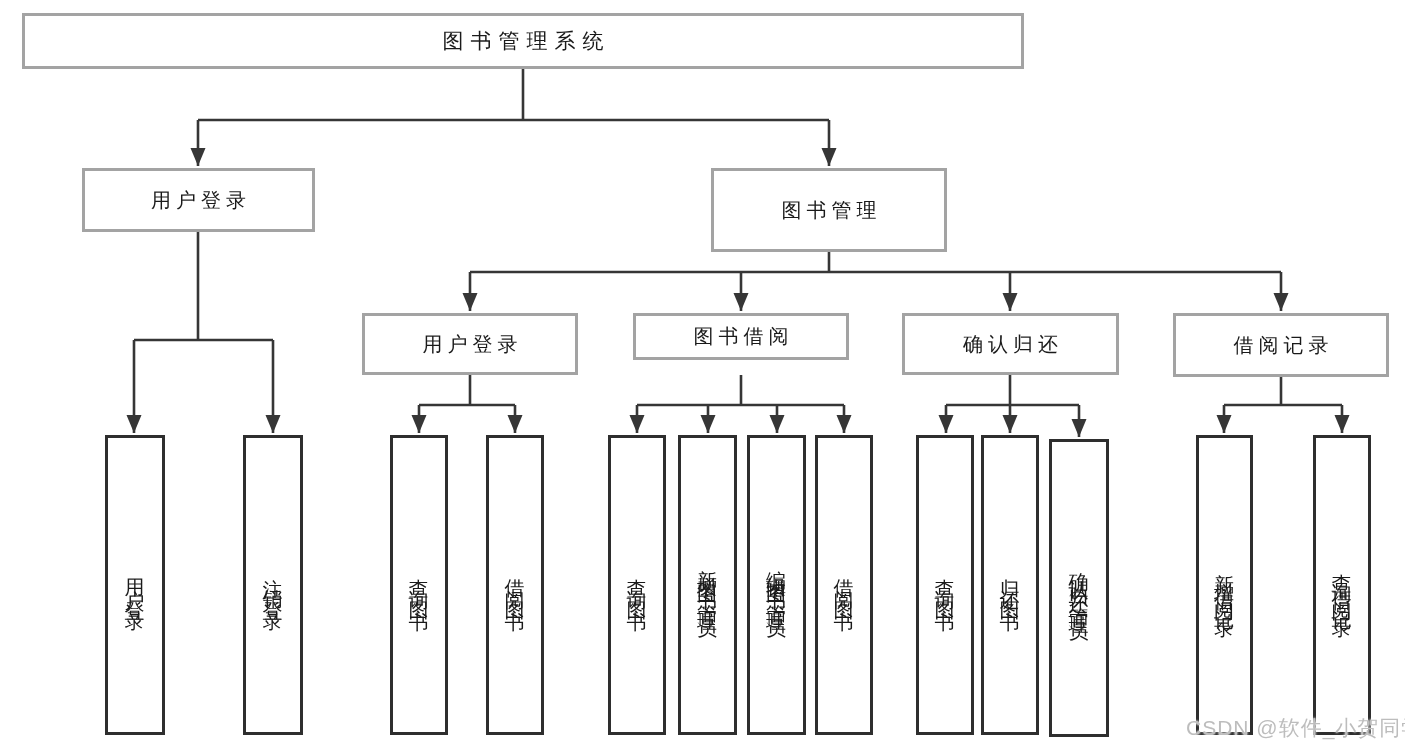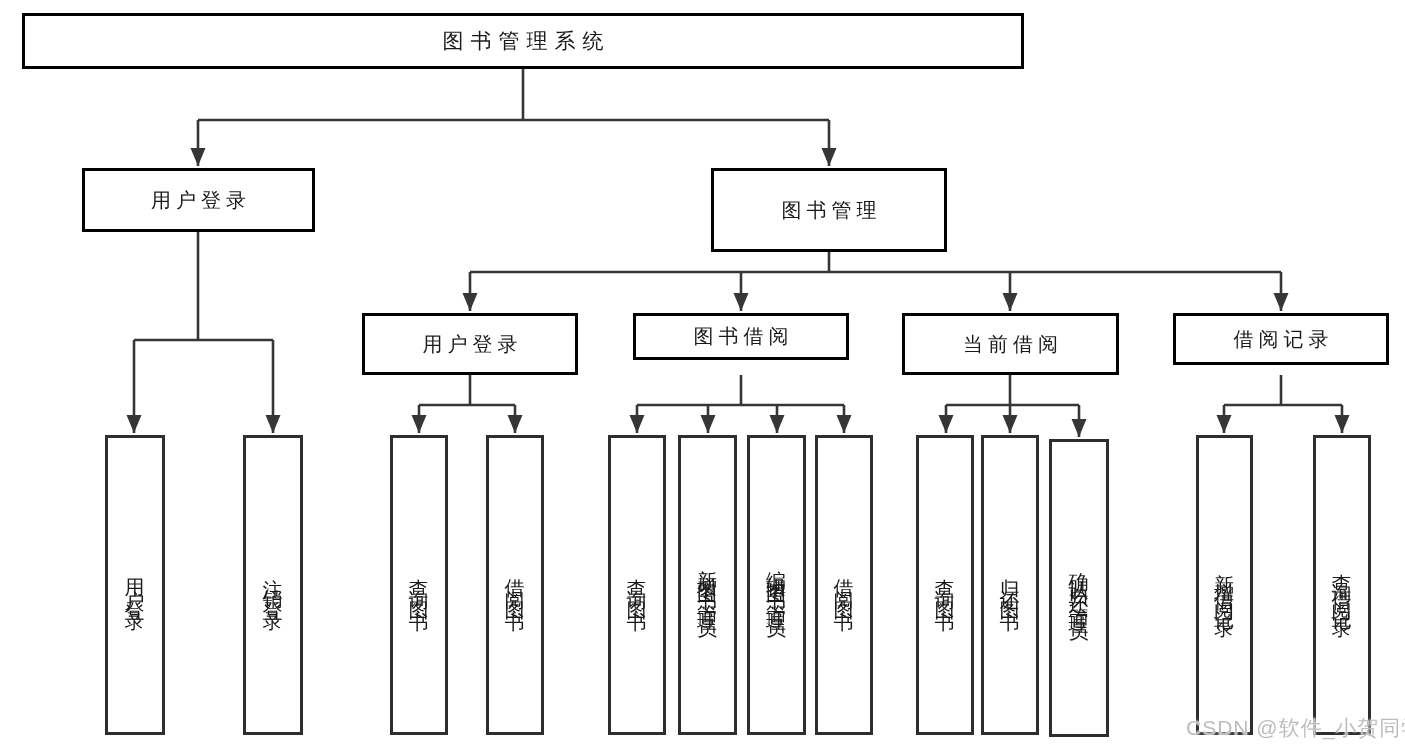--- a/index.html
+++ b/index.html
@@ -19,21 +19,21 @@
   }
   .wires .ln {
     stroke: #363636;
     stroke-width: 2.6;
     fill: none;
   }
   .wires .arw { marker-end: url(#arrowhead); }
   .box {
     position: absolute;
     box-sizing: border-box;
-    border: 3px solid #000000;
+    border: 3px solid #a3a3a3;
     background: #ffffff;
     display: flex;
     align-items: center;
     justify-content: center;
     font-size: 20px;
     letter-spacing: 5px;
     text-indent: 5px; 
     white-space: nowrap;
   }
   .box.root { font-size: 21px; letter-spacing: 7px; text-indent: 7px; }
@@ -117,22 +117,22 @@
     <line class="ln arw" x1="1342" y1="405" x2="1342" y2="433"></line>
   </svg>
 
   <div class="box root" style="left:22px; top:13px; width:1002px; height:56px;">图书管理系统</div>
 
   <div class="box" style="left:82px; top:168px; width:233px; height:64px;">用户登录</div>
   <div class="box" style="left:711px; top:168px; width:236px; height:84px;">图书管理</div>
 
   <div class="box" style="left:362px; top:313px; width:216px; height:62px;">用户登录</div>
   <div class="box" style="left:633px; top:313px; width:216px; height:47px;">图书借阅</div>
-  <div class="box" style="left:902px; top:313px; width:217px; height:62px;">当前借阅</div>
-  <div class="box" style="left:1173px; top:313px; width:216px; height:52px;">借阅记录</div>
+  <div class="box" style="left:902px; top:313px; width:217px; height:62px;">确认归还</div>
+  <div class="box" style="left:1173px; top:313px; width:216px; height:64px;">借阅记录</div>
 
   <div class="vbox" style="left:105px; top:435px; width:60px; height:300px;">用户登录</div>
   <div class="vbox" style="left:243px; top:435px; width:60px; height:300px;">注销登录</div>
 
   <div class="vbox" style="left:390px; top:435px; width:58px; height:300px;">查询图书</div>
   <div class="vbox" style="left:486px; top:435px; width:58px; height:300px;">借阅图书</div>
 
   <div class="vbox" style="left:608px; top:435px; width:58px; height:300px;">查询图书</div>
   <div class="vbox" style="left:678px; top:435px; width:59px; height:300px; letter-spacing:7px;">新增图书（管理员）</div>
   <div class="vbox" style="left:747px; top:435px; width:59px; height:300px; letter-spacing:7px;">编辑图书（管理员）</div>

